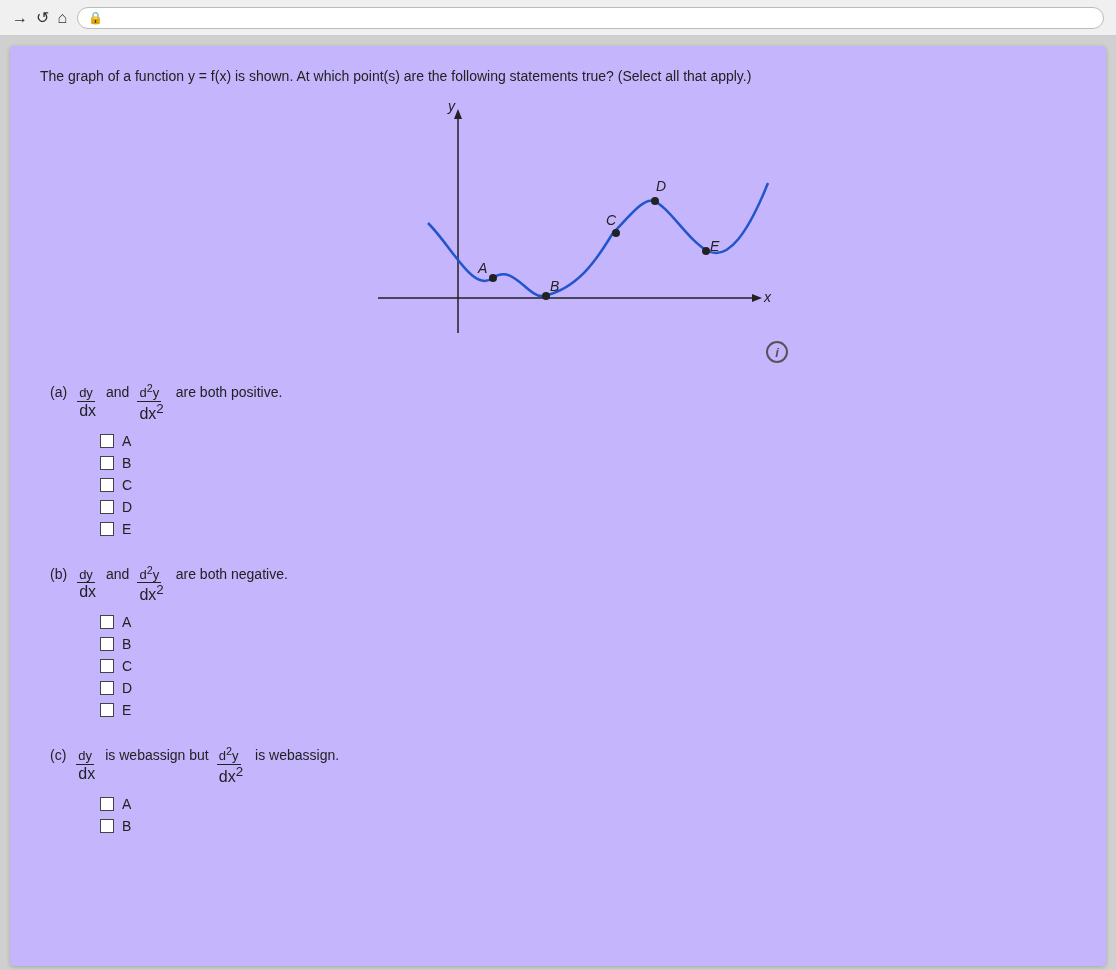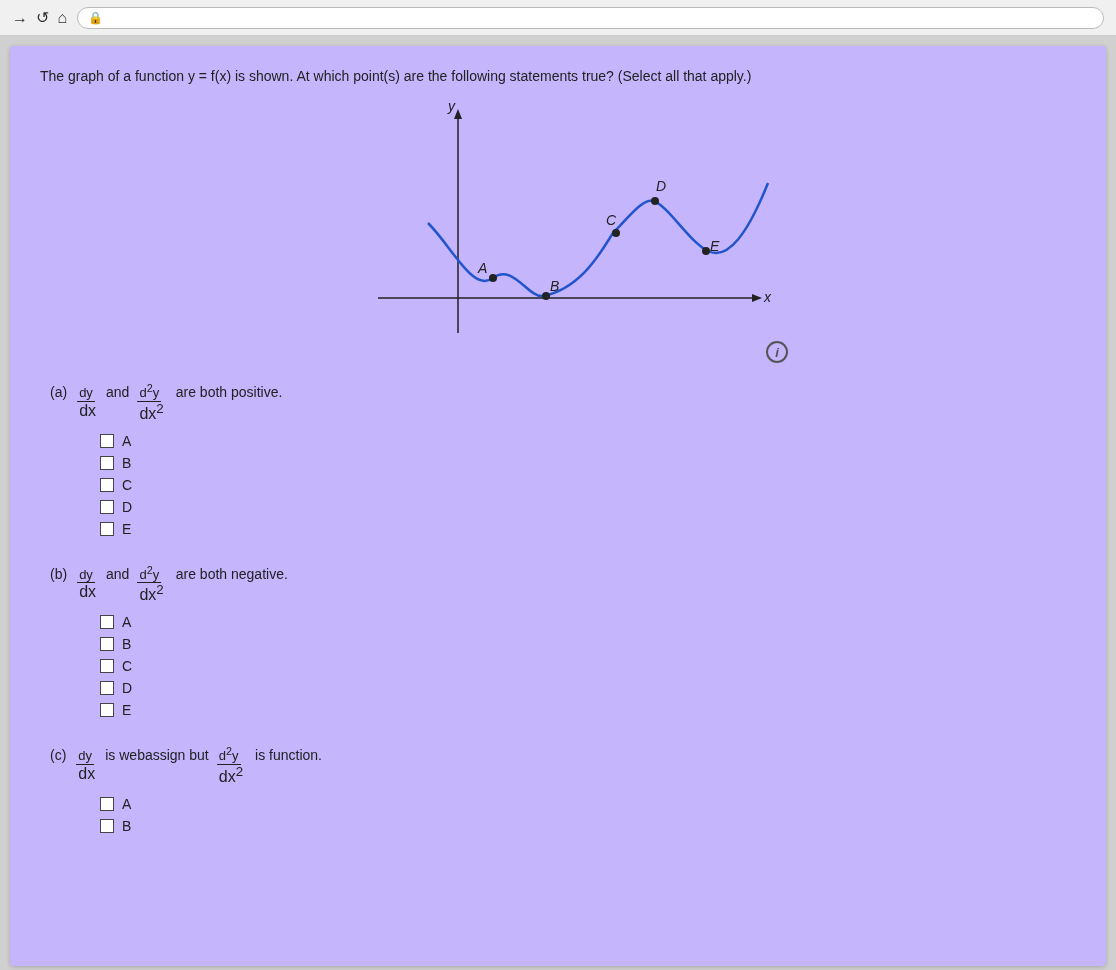--- a/index.html
+++ b/index.html
@@ -284,21 +284,21 @@
       <span class="part-letter">(c)</span>
       <span class="fraction">
         <span class="num">dy</span>
         <span class="den">dx</span>
       </span>
       <span style="margin:0 4px;">is webassign but</span>
       <span class="fraction">
         <span class="num">d<sup>2</sup>y</span>
         <span class="den">dx<sup>2</sup></span>
       </span>
-      <span style="margin-left:6px;">is function.</span>
+      <span style="margin-left:6px;">is webassign.</span>
     </div>
     <div class="choices">
       <label class="choice-item">
         <span class="checkbox"></span>
         <span>A</span>
       </label>
       <label class="choice-item">
         <span class="checkbox"></span>
         <span>B</span>
       </label>

